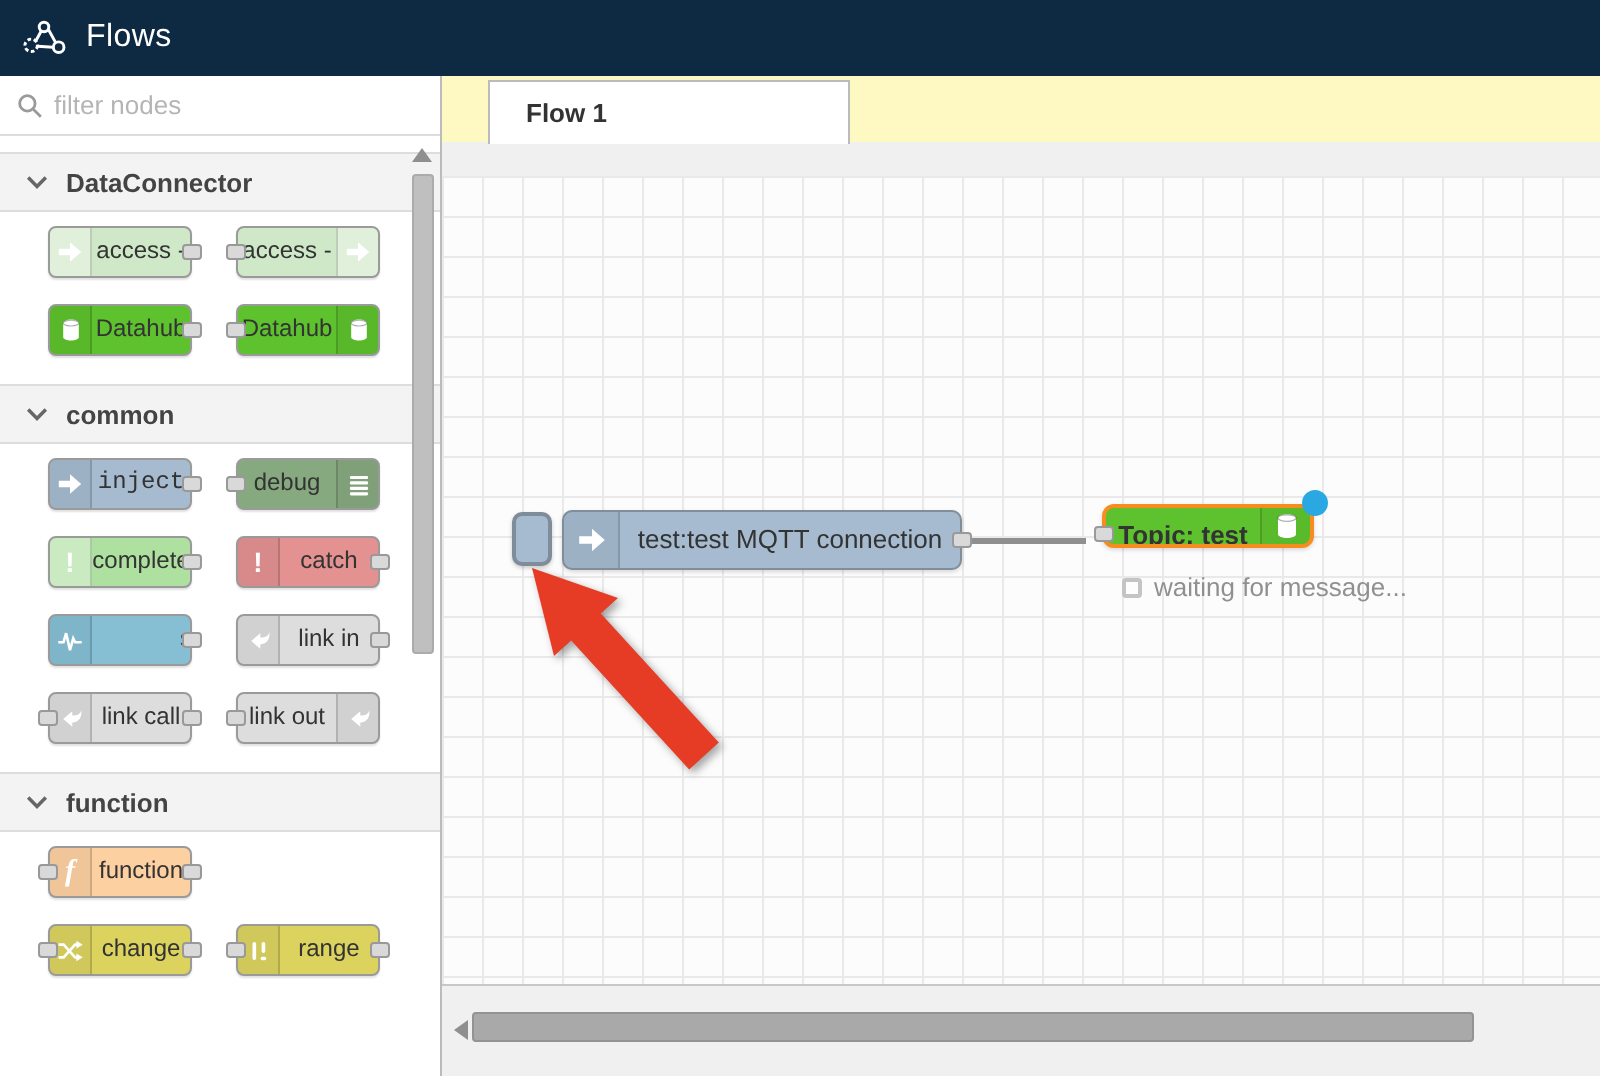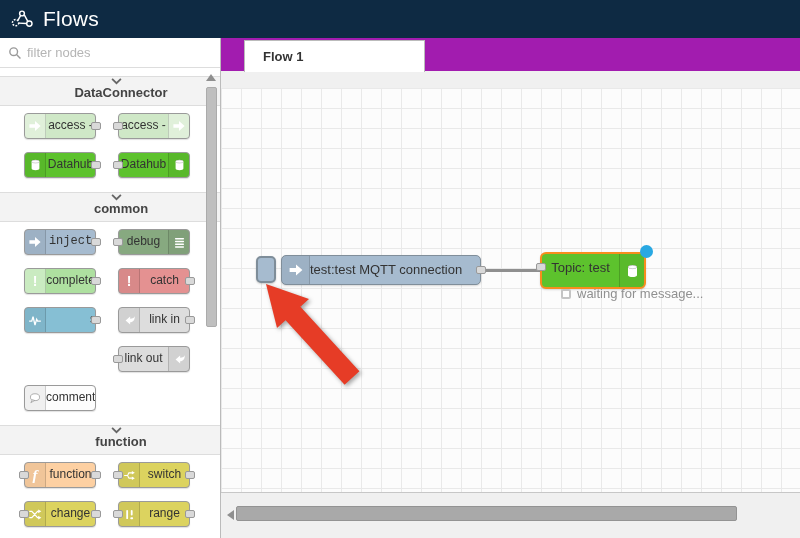--- a/index.html
+++ b/index.html
@@ -3,36 +3,36 @@
 <meta charset="utf-8">
 <style>
   * { box-sizing: border-box; margin: 0; padding: 0; }
   html,body { width: 800px; height: 538px; overflow: hidden;
     font-family: "Liberation Sans", "DejaVu Sans", sans-serif; background:#fff; }
 
   
   #header { position:absolute; left:0; top:0; width:800px; height:38px;
     background: var(--header-bg, #0e2a43); display:flex; align-items:center; }
   #logo { margin-left:10px; width:24px; height:22px; flex:0 0 auto; }
-  #header-title { color:#fff; font-size:21px; margin-left:9px; letter-spacing:.2px; }
+  #header-title { color:#fff; font-size:16px; margin-left:9px; letter-spacing:.2px; }
 
   
   #palette { position:absolute; left:0; top:38px; width:221px; height:500px;
     background:#fff; border-right:1px solid #bbb; }
   #palette-search { position:relative; height:30px; border-bottom:1px solid #ddd; background:#fff; }
   #palette-search svg { position:absolute; left:8px; top:8px; }
   #palette-search input { width:100%; height:100%; border:none; outline:none;
     padding-left:27px; font-size:13px; color:#4c1d95; background:transparent;
     font-family:"Liberation Sans",sans-serif; }
   #palette-search input::placeholder { color:#b5b5b5; }
 
   #palette-scroll { position:absolute; left:0; top:30px; right:0; bottom:0; overflow:hidden; background:#fff; }
 
   .cat-header { height:30px; background:#f3f3f3; border-top:1px solid #ddd; border-bottom:1px solid #ddd;
-    display:flex; align-items:center; padding-left:13px; cursor:pointer;flex-direction:column; }
+    display:flex; align-items:center; padding-left:13px; cursor:pointer; }
   .cat-header.first { margin-top:8px; }
   .cat-label { font-size:13px; font-weight:bold; color:#444; margin-left:9px; }
   .cat-body { padding:7px 0 14px; }
 
   .prow { position:relative; height:26px; margin-bottom:13px; }
   .prow:last-child { margin-bottom:0; }
   .pnode { position:absolute; top:0; width:72px; height:26px; border:1px solid #9a9a9a;
     border-radius:4px; display:flex; cursor:move; box-shadow:0 1px 1px rgba(0,0,0,.12); }
   .col1 { left:24px; } .col2 { left:118px; }
   .pnode-label { flex:1; text-align:center; font-size:12px; color:#333; line-height:23px;
@@ -64,47 +64,47 @@
 
   
   #pscroll-up { position:absolute; right:4px; top:36px; width:0; height:0;
     border-left:5px solid transparent; border-right:5px solid transparent;
     border-bottom:7px solid #8f8f8f; cursor:pointer; }
   #pscroll-thumb { position:absolute; right:3px; top:49px; width:11px; height:240px;
     background:#bfbfbf; border:1px solid #ababab; border-radius:2px; cursor:grab; }
 
   
   #workspace { position:absolute; left:221px; top:38px; right:0; bottom:0; background:#fff; }
-  #tabbar { position:relative; height:50px; background:#a21caf; border-bottom:6px solid #d946ef; }
+  #tabbar { position:relative; height:50px; background:#fef9c3; border-bottom:6px solid #d946ef; }
   #tab-flow1 { position:absolute; left:23px; top:2px; width:181px; height:32px; background:#fff;
     border:1px solid #bbb; border-bottom:none; z-index:2; display:flex; align-items:center;
     padding-left:18px; cursor:pointer; }
   #tab-flow1 .tab-label { font-size:13px; font-weight:bold; color:#333; }
 
   #canvas { position:absolute; left:0; top:33px; right:0; bottom:46px; background:#f0f0f0; }
   #grid { position:absolute; left:0; top:17px; right:0; bottom:0; background-color:#fcfcfc;
     background-image: linear-gradient(#e9e9e9 1px, transparent 1px),
                       linear-gradient(90deg, #e9e9e9 1px, transparent 1px);
     background-size:20px 20px; }
 
   
   #inject-button { position:absolute; left:35px; top:168px; width:20px; height:27px;
     background: var(--node-inject, #a6bbcf); border:2px solid #7e8d99; border-radius:5px;
     cursor:pointer; box-shadow:0 1px 2px rgba(0,0,0,.2); }
   #mqtt-node { position:absolute; left:60px; top:167px; width:200px; height:30px;
     background: var(--node-inject, #a6bbcf); border:1px solid #808e9a; border-radius:5px;
     display:flex; cursor:move; box-shadow:0 1px 2px rgba(0,0,0,.15); }
   #mqtt-node .icon-box { width:28px; }
-  #mqtt-node .node-label { flex:1; text-align:left; font-size:13px; color:#333; line-height:27px;
+  #mqtt-node .node-label { flex:1; text-align:center; font-size:13px; color:#333; line-height:27px;
     white-space:nowrap; overflow:hidden; }
   #mqtt-node .port { top:10px; }
 
-  #topic-node { position:absolute; left:319px; top:164px; width:106px; height:37px;
+  #topic-node { position:absolute; left:330px; top:164px; width:106px; height:22px;
     background: var(--node-green, #5dc22d); border:2px solid var(--selected-border, #f78d1e);
-    border-radius:6px; display:flex; cursor:move; box-shadow:0 1px 2px rgba(0,0,0,.15); }
+    border-radius:6px; display:flex; cursor:move; box-shadow:0 1px 2px rgba(0,0,0,.15);font-weight:bold; }
   #topic-node .node-label { flex:1; text-align:center; font-size:13px; color:#333; line-height:28px;
     white-space:nowrap; overflow:hidden; }
   #topic-node .icon-box { width:25px; border-left:1px solid rgba(0,0,0,.15);
     border-radius:0 4px 4px 0; background:rgba(0,0,0,.04); }
   #topic-node .port { top:9px; }
   #modified-dot { position:absolute; right:-9px; top:-9px; width:13px; height:13px; border-radius:50%;
     background: var(--modified-dot, #29a8e2); }
 
   #topic-status { position:absolute; left:322px; top:198px; display:flex; align-items:center;margin-left:18px; }
   #status-ring { width:10px; height:10px; border:2px solid #c4c4c4; border-radius:2px;
@@ -261,68 +261,56 @@
           <span class="icon-box left">
             <svg width="13" height="13" viewBox="0 0 20 20">
                 <path fill="#fff" d="M4 10l7-6v3.4c4.2-.2 6.5-1.6 7-4.4.6 6-2.4 9.6-7 9.6V16z"></path>
               </svg>
             </span>
           <span class="pnode-label">link in</span>
           <span class="port pr"></span>
         </div>
       </div>
       <div class="prow">
+        <div class="pnode c-link col1">
+          <span class="port pl"></span>
+          <span class="icon-box left">
+            <svg width="13" height="13" viewBox="0 0 20 20">
+                <path fill="#fff" d="M4 10l7-6v3.4c4.2-.2 6.5-1.6 7-4.4.6 6-2.4 9.6-7 9.6V16z"></path>
+              </svg>
+            </span>
+          <span class="pnode-label">link call</span>
+          <span class="port pr"></span>
+        </div>
         <div class="pnode c-link col2">
           <span class="port pl"></span>
           <span class="pnode-label">link out</span>
           <span class="icon-box right">
             <svg width="13" height="13" viewBox="0 0 20 20">
                 <path fill="#fff" d="M4 10l7-6v3.4c4.2-.2 6.5-1.6 7-4.4.6 6-2.4 9.6-7 9.6V16z"></path>
               </svg>
             </span>
-        </div>
-      </div>
-      <div class="prow">
-        <div class="pnode c-comment col1">
-          <span class="icon-box left">
-            <svg width="14" height="13" viewBox="0 0 20 20">
-              <ellipse cx="10" cy="8" rx="7" ry="5.3" fill="#fff" stroke="#9a9a9a" stroke-width="1.2"></ellipse>
-              <path d="M6 12l-2.4 4.4L9.6 13z" fill="#fff" stroke="#9a9a9a" stroke-width="1.2"></path>
-              </svg>
-            </span>
-          <span class="pnode-label">comment</span>
         </div>
       </div>
     </div>
 
     <div class="cat-header">
       <svg width="11" height="8" viewBox="0 0 10 7">
         <path fill="none" stroke="#666" stroke-width="1.6" d="M1 1.5l4 4 4-4"></path>
         </svg>
       <span class="cat-label">function</span>
     </div>
     <div class="cat-body">
       <div class="prow">
         <div class="pnode c-function col1">
           <span class="port pl"></span>
           <span class="icon-box left">
             <span class="glyph-fx">f</span>
             </span>
           <span class="pnode-label">function</span>
-          <span class="port pr"></span>
-        </div>
-        <div class="pnode c-yellow col2">
-          <span class="port pl"></span>
-          <span class="icon-box left">
-            <svg width="13" height="13" viewBox="0 0 22 20">
-              <path d="M2 10h5M10 5.5h6M10 14.5h6M7 10c2 0 2-4.5 3-4.5M7 10c2 0 2 4.5 3 4.5" fill="none" stroke="#fff" stroke-width="2"></path>
-              <path d="M15 2.5l5 3-5 3zM15 11.5l5 3-5 3z" fill="#fff"></path>
-              </svg>
-            </span>
-          <span class="pnode-label">switch</span>
           <span class="port pr"></span>
         </div>
       </div>
       <div class="prow">
         <div class="pnode c-yellow col1">
           <span class="port pl"></span>
           <span class="icon-box left">
             <svg width="14" height="13" viewBox="0 0 22 20">
               <path d="M2 5h4l9 10h2M2 15h4l9-10h2" fill="none" stroke="#fff" stroke-width="2"></path>
               <path d="M16 2l5 3-5 3zM16 12l5 3-5 3z" fill="#fff"></path>

